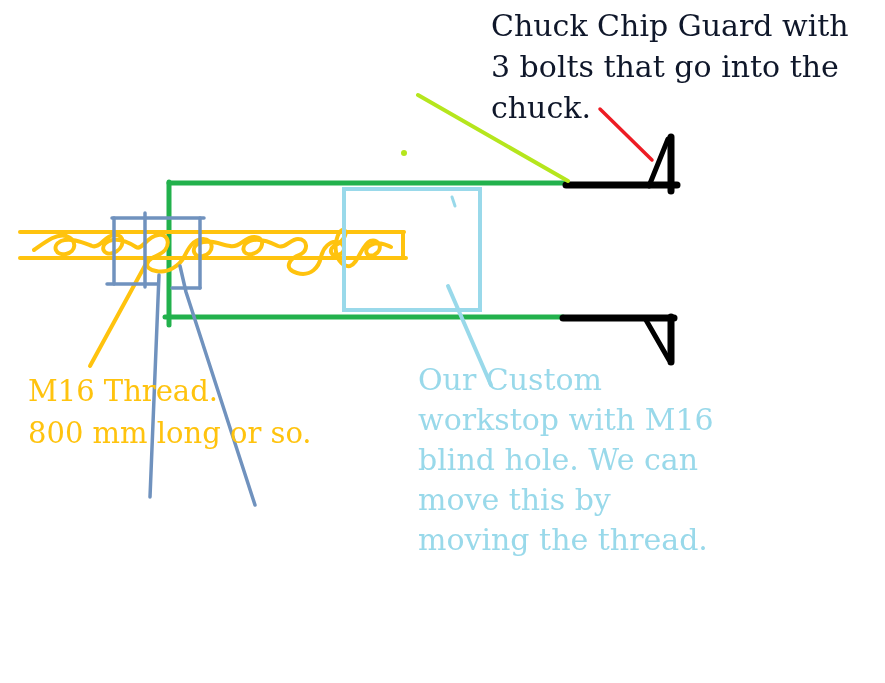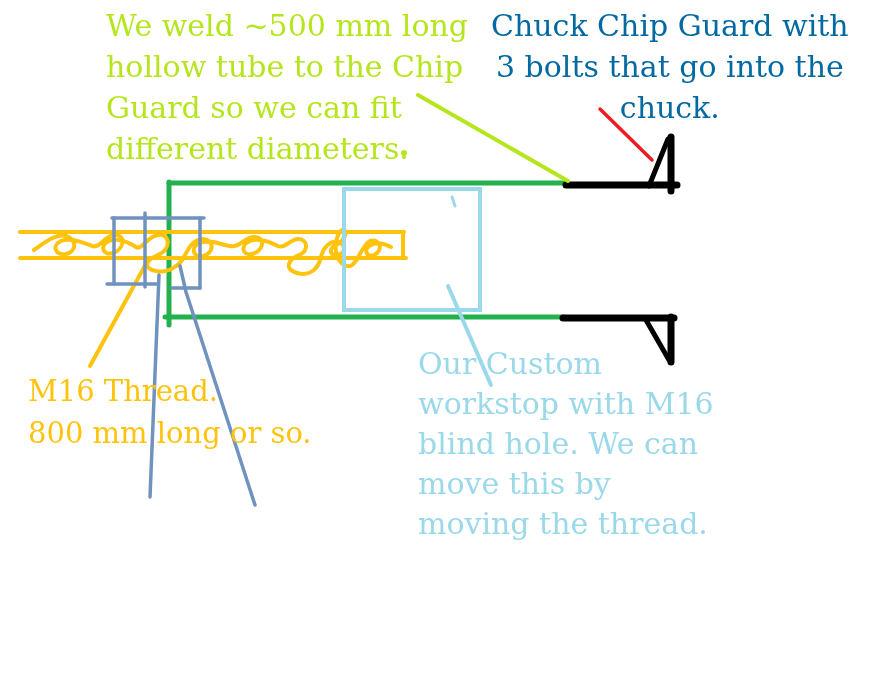--- a/index.html
+++ b/index.html
@@ -19,21 +19,21 @@
   .note {
     position: absolute;
     white-space: pre-line;
     font-size: 30px;
     line-height: 41px;
     letter-spacing: 0px;
   }
   .note-weld     { left: 106px; top: 5px;   }
   .note-chuck    { left: 491px; top: 5px;   }
   .note-thread   { left: 28px;  top: 370px; font-size: 29px; line-height: 42px; }
-  .note-workstop { left: 418px; top: 344px; line-height: 40px; }
+  .note-workstop { left: 418px; top: 360px; line-height: 40px; }
   .note-nuts     { left: 55px;  top: 520px; line-height: 42px; }
 </style>
 </head>
 <body>
 
 <div class="canvas">
 
   <svg class="sketch" viewBox="0 0 885 683" xmlns="http://www.w3.org/2000/svg">
 
     <g fill="none" stroke-linecap="round">
@@ -92,26 +92,22 @@
     </g>
 
     <g fill="none" stroke-linecap="round">
       <path stroke-width="4" d="M418 95 L568 181" stroke="#B5E61D"></path>
       <circle cx="404" cy="153" r="3" stroke="none" fill="#B5E61D"></circle>
     </g>
 
     <path fill="none" stroke-width="3.5" stroke-linecap="round" d="M600 109 L652 160" stroke="#ED1C24"></path>
   </svg>
 
-  <div class="note note-weld" style="color: rgb(181, 230, 29);">We weld ~500 mm long
-hollow tube to the Chip
-Guard so we can fit
-different diameters.</div>
 
-  <div class="note note-chuck" style="color: #0369a1; text-align: center;">Chuck Chip Guard with
+  <div class="note note-chuck" style="color: #0f172a;">Chuck Chip Guard with
 3 bolts that go into the
 chuck.</div>
 
   <div class="note note-thread" style="color: rgb(255, 195, 14);">M16 Thread.
 800 mm long or so.</div>
 
   <div class="note note-workstop" style="color: rgb(153, 217, 234);">Our Custom
 workstop with M16
 blind hole. We can
 move this by

